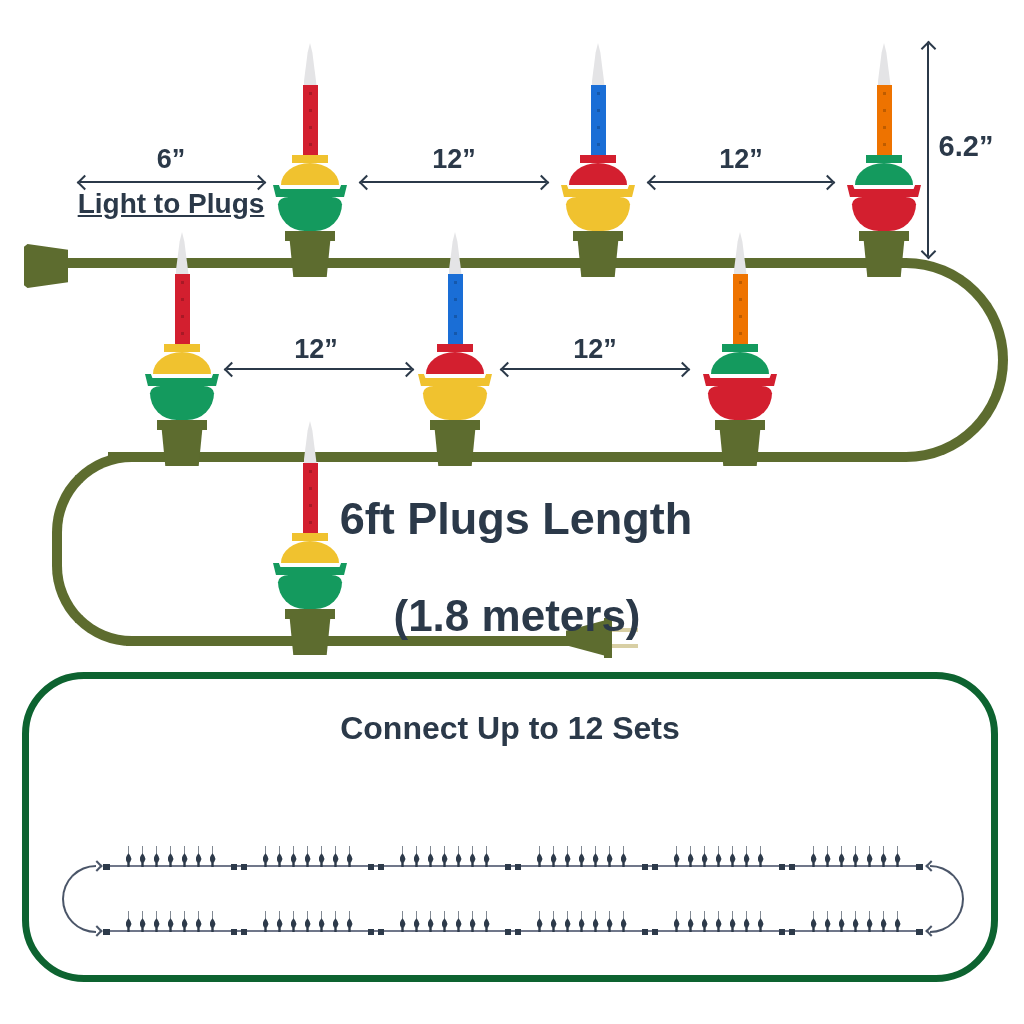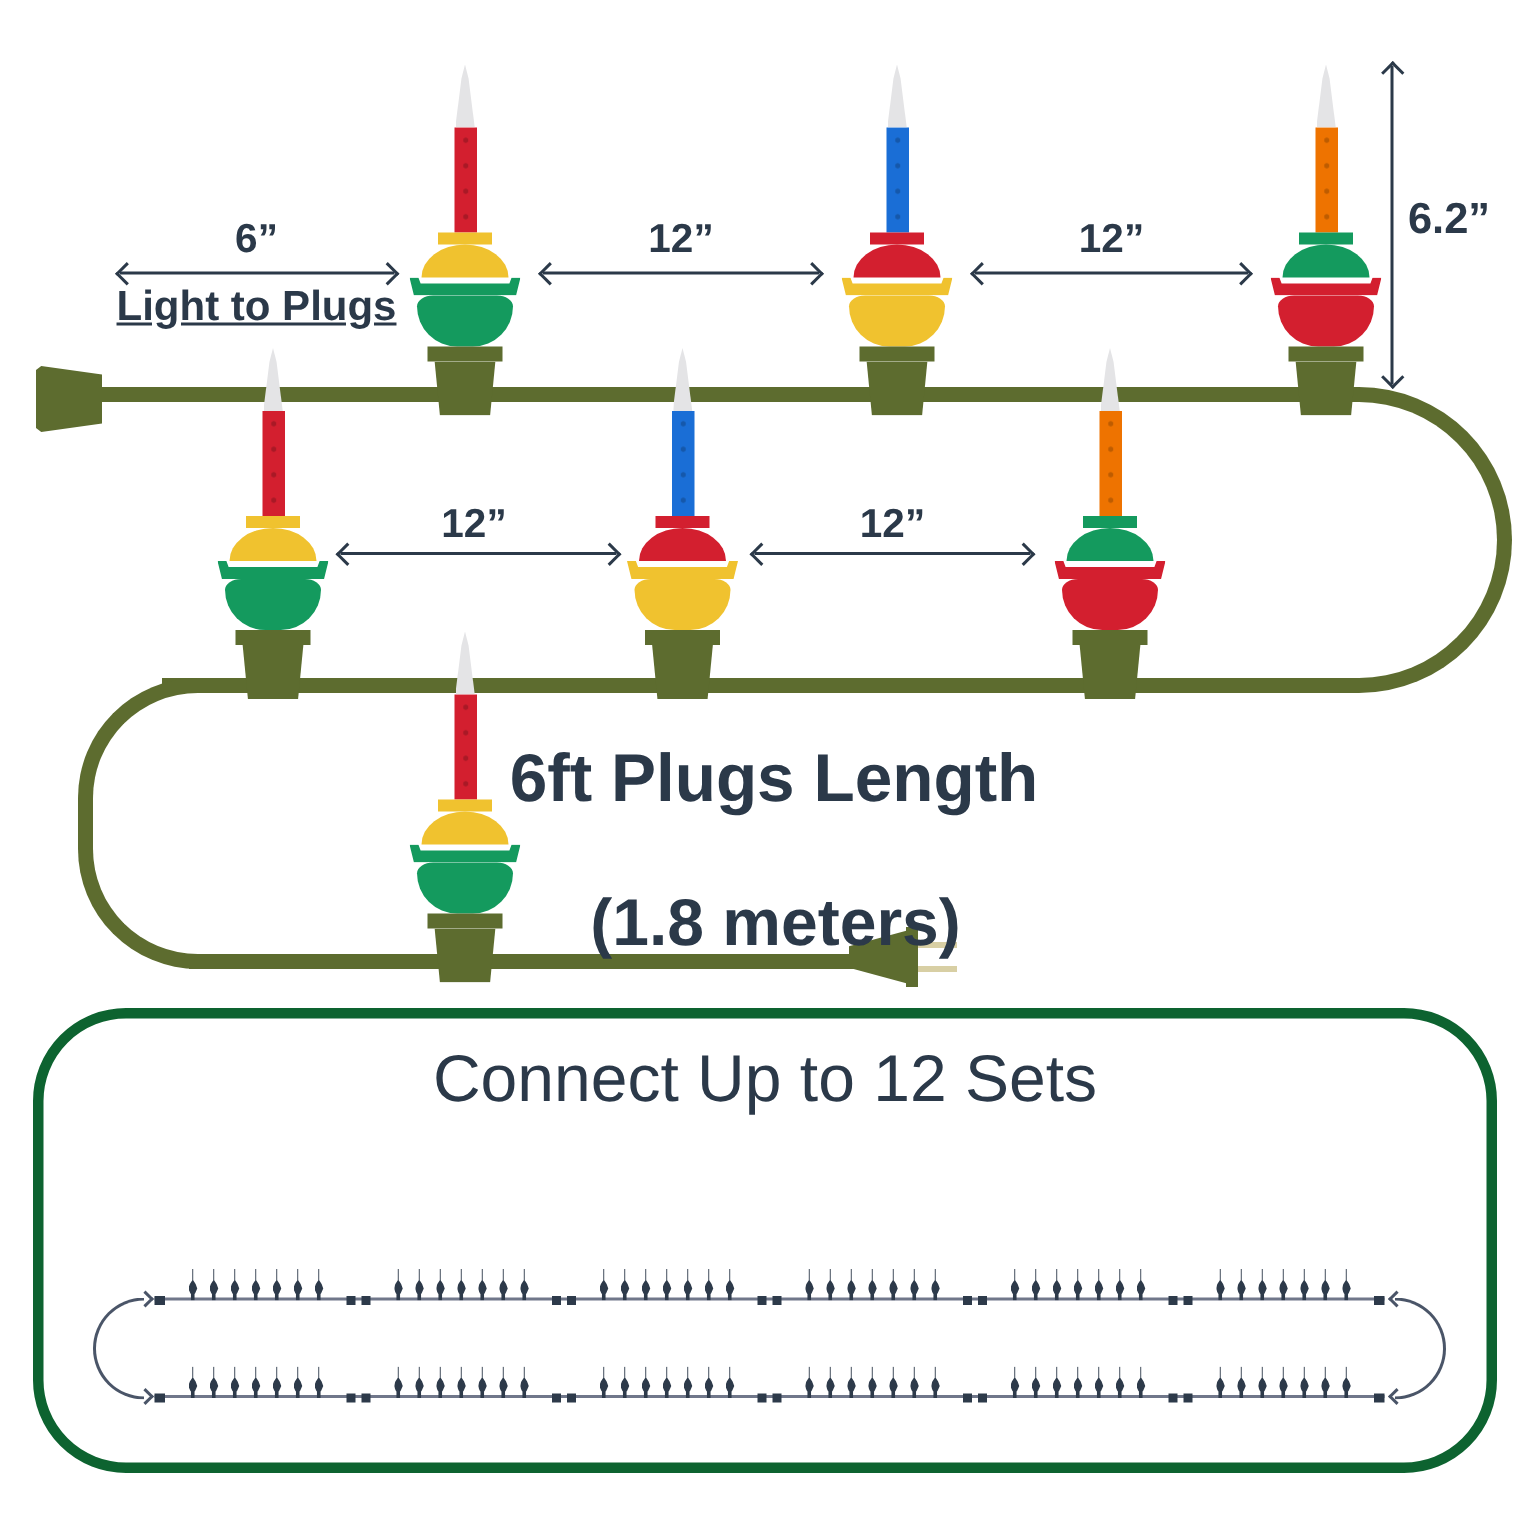--- a/index.html
+++ b/index.html
@@ -40,22 +40,22 @@
   .mlabel{position:absolute;color:#2b3949;font-weight:700;white-space:nowrap;z-index:5;
           transform:translateX(-50%);line-height:1;}
   .mval{font-size:27px;}
   .mcap{font-size:28px;}
   
   .biglabel{position:absolute;color:#2b3949;font-weight:700;white-space:nowrap;z-index:5;
             transform:translateX(-50%);line-height:1;}
   
   .panel{position:absolute;left:22px;top:672px;width:976px;height:310px;box-sizing:border-box;
          border:7px solid #0d6330;border-radius:62px;background:#fff;z-index:2;}
-  .panel-title{position:absolute;left:510px;top:695px;transform:translateX(-50%);
-               color:#2b3949;font-weight:400;font-size:44px;white-space:nowrap;z-index:4;}
+  .panel-title{position:absolute;left:510px;top:710px;transform:translateX(-50%);
+               color:#2b3949;font-weight:700;font-size:32px;white-space:nowrap;z-index:4;}
   .mini-wire{position:absolute;left:103px;width:820px;height:2px;background:#70778a;z-index:3;}
   .mini-row{position:absolute;left:103px;width:820px;height:21px;display:flex;
             justify-content:space-between;align-items:flex-end;z-index:4;}
   .mini-group{display:flex;gap:8px;align-items:flex-end;}
   .mini{width:6px;height:21px;background:#2d3a4a;
         clip-path:polygon(45% 0,55% 0,55% 36%,82% 48%,100% 62%,77% 77%,70% 79%,70% 100%,30% 100%,30% 79%,23% 77%,0 62%,18% 48%,45% 36%);}
   .endcap{width:7px;height:6px;background:#2d3a4a;margin-bottom:-3px;}
   .conn{display:flex;gap:4px;margin-bottom:-3px;}
   .conn div{width:6px;height:6px;background:#2d3a4a;}
   .mini-arc{position:absolute;box-sizing:border-box;border:2px solid #4a5568;background:transparent;z-index:4;}

